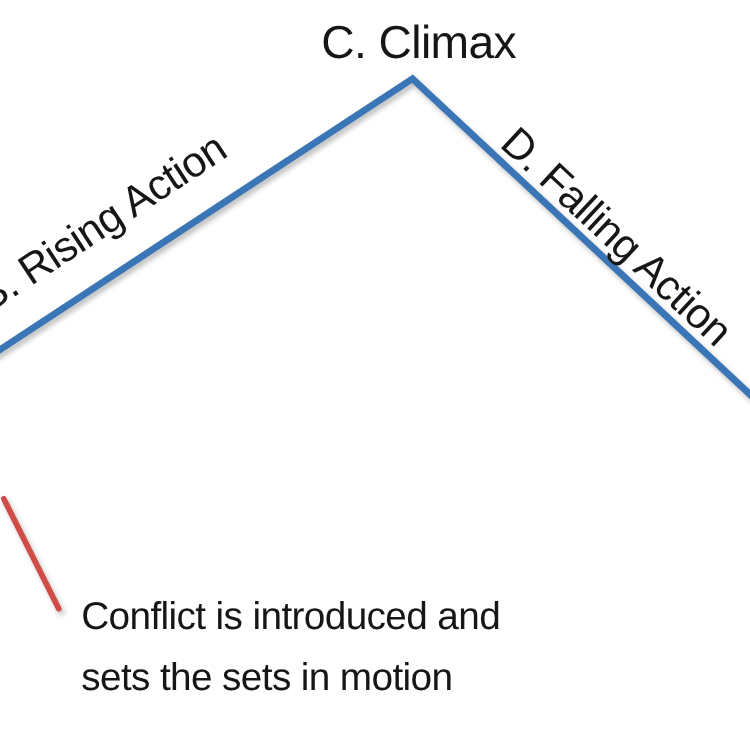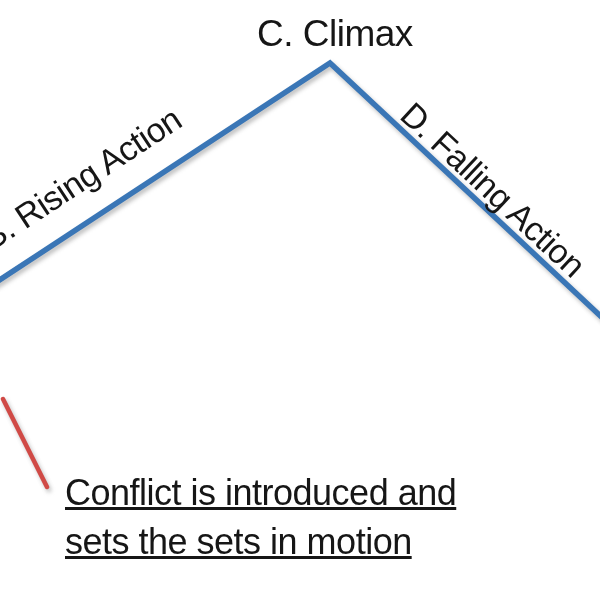--- a/index.html
+++ b/index.html
@@ -49,23 +49,22 @@
     left: 420px;
     top: 94px;
     font-size: 34px;
     line-height: 40px;
     transform: rotate(43deg);
     transform-origin: 0 0;
   }
   .conflict-annotation {
     left: 65px;
     top: 468px;
-    font-size: 36px;
+    font-size: 31px;
     line-height: 49px;
-    text-decoration: underline;
   }
 </style>
 </head>
 <body>
 
 <div class="canvas">
 
   <svg class="plot-svg" width="600" height="600" viewBox="0 0 600 600">
     <polyline class="diagram-line" points="-8,285 330,63 608,323" stroke-width="5.5" stroke-linejoin="miter" stroke="#3a76b6"></polyline>
     <line class="diagram-line" x1="3" y1="399" x2="47" y2="487" stroke-width="4.5" stroke-linecap="round" stroke="#d04a46"></line>

